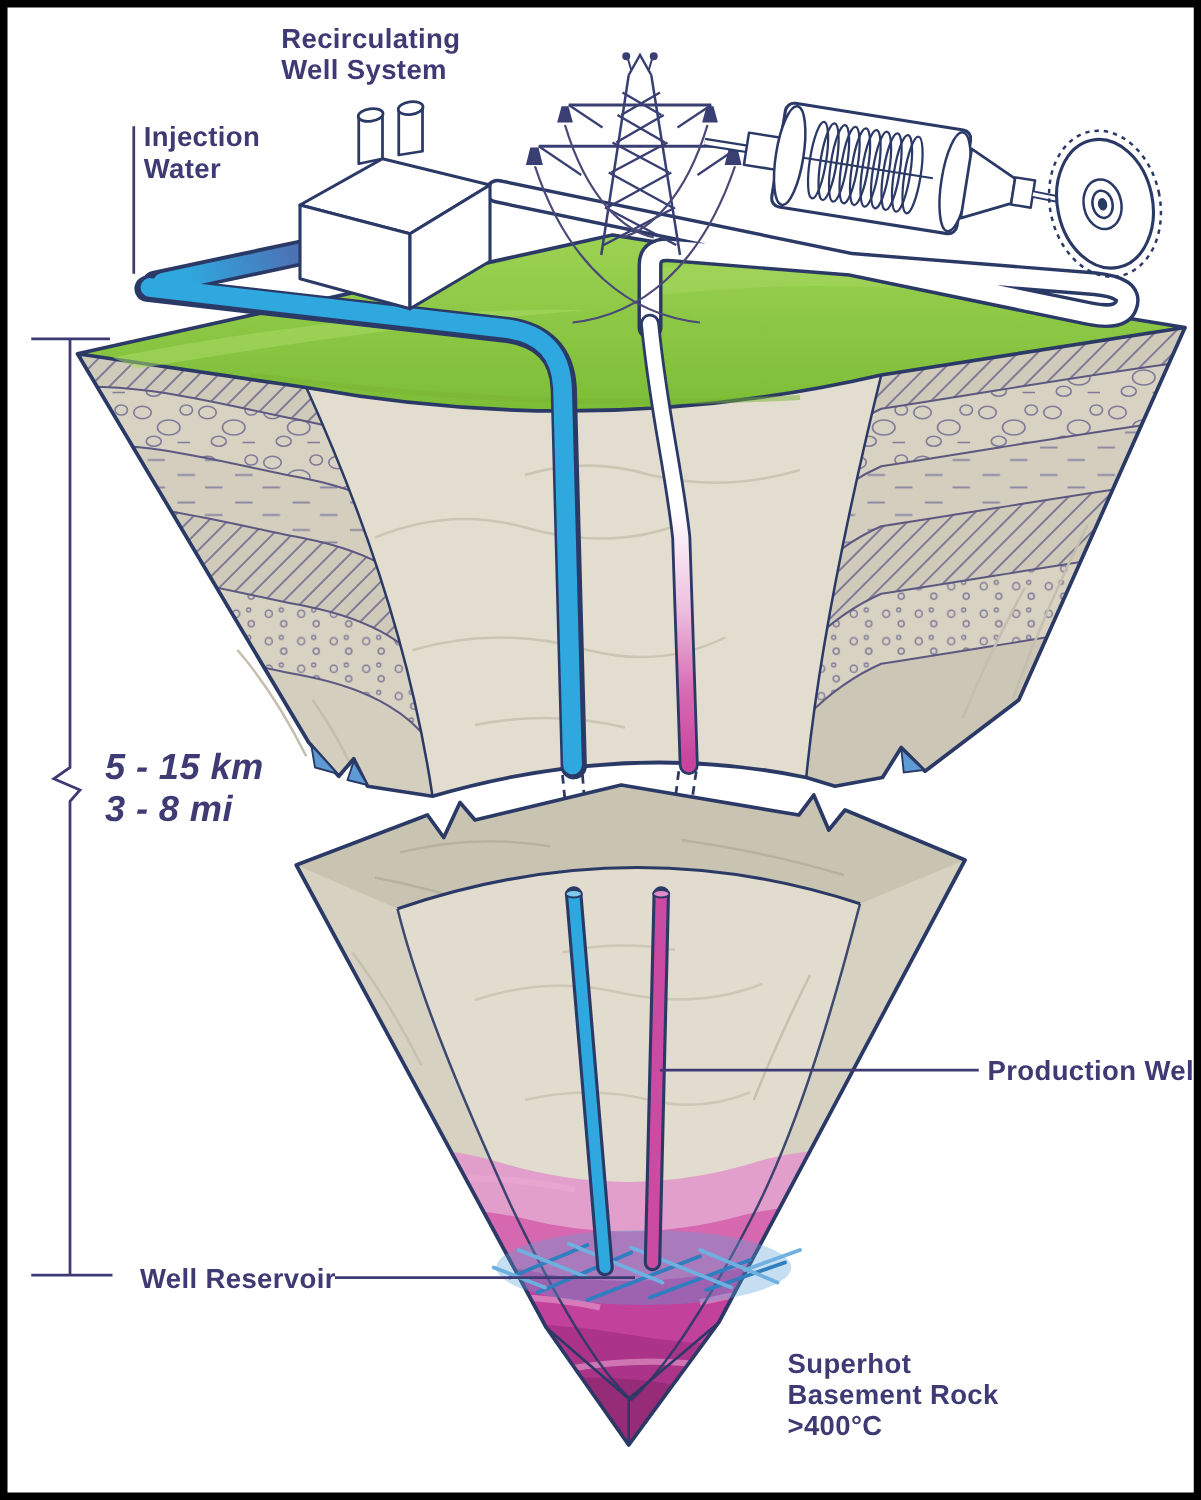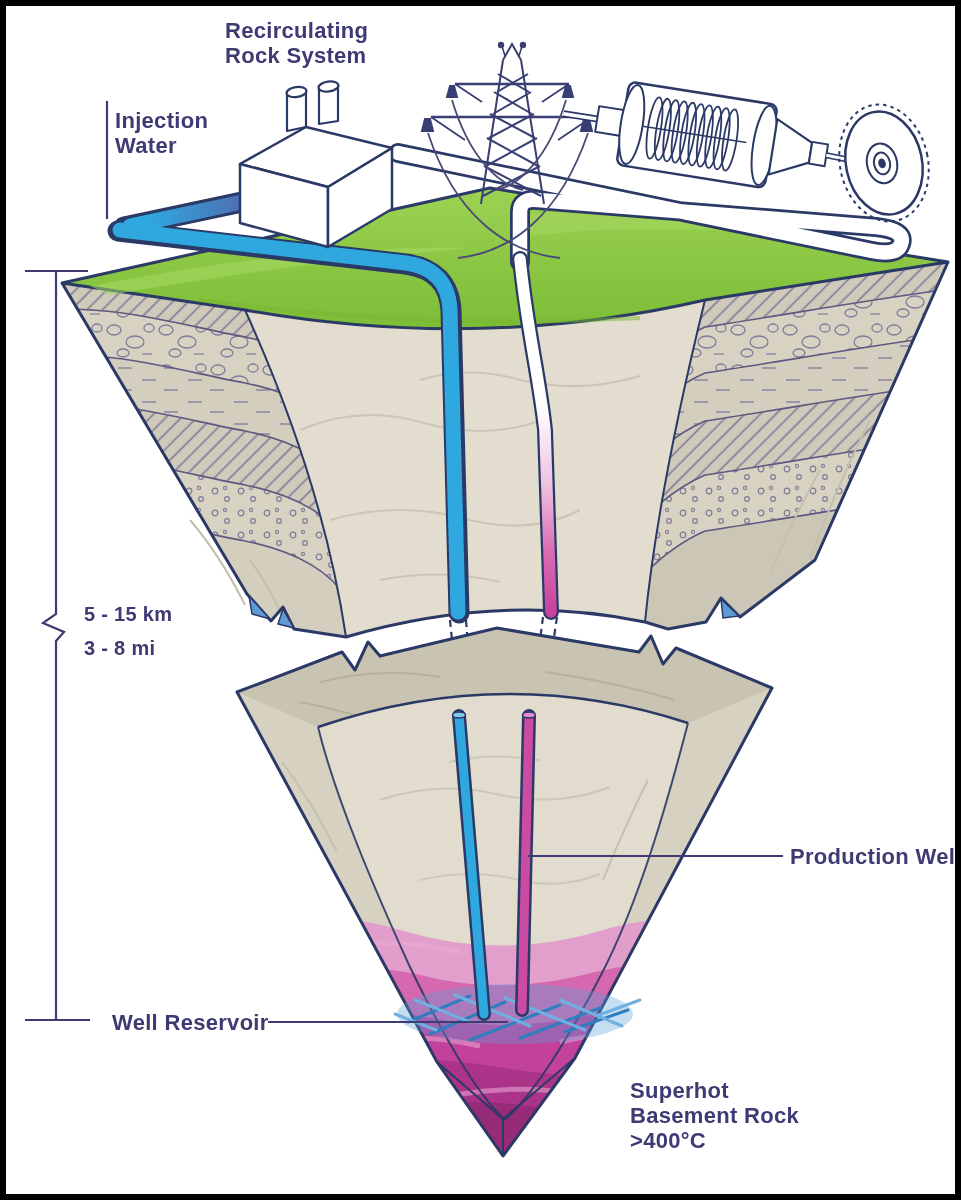--- a/index.html
+++ b/index.html
@@ -1,21 +1,21 @@
 <!DOCTYPE html>
 <html><head>
 <meta charset="utf-8">
 <style>
   html,body{margin:0;padding:0;background:#ffffff;}
   .frame{position:relative;width:961px;height:1200px;background:#ffffff;overflow:hidden;}
   .border-frame{position:absolute;inset:0;border:6px solid #000;pointer-events:none;z-index:50;}
   svg.scene{position:absolute;left:0;top:0;}
   .lbl{position:absolute;font-family:"Liberation Sans",sans-serif;font-weight:bold;font-size:22px;
        line-height:25px;color:#3E3A73;letter-spacing:.3px;white-space:nowrap;z-index:10;}
-  .lbl.big{font-size:20px;line-height:33px;}
+  .lbl.big{font-size:29px;line-height:33px;font-style:italic;}
 </style>
 </head>
 <body>
 
 <div class="frame">
 
 <svg class="scene" width="961" height="1200" viewBox="0 0 961 1200">
   <defs>
     <linearGradient id="grassGrad" x1="0" y1="0" x2="0" y2="1">
       <stop offset="0" stop-color="#9CD253"></stop>
@@ -311,24 +311,24 @@
 
   <g stroke="#3E3A73" stroke-width="2.2">
     <path d="M 107,101 L 107,219"></path>
     <path d="M 528,856 L 783,856"></path>
     <path d="M 268,1022 L 508,1022"></path>
   </g>
 </svg>
 
 <div class="lbl" style="left:225px;top:18px">
   <div>Recirculating</div>
-  <div>Rock System</div>
+  <div>Well System</div>
 </div>
 
-<div class="lbl" style="left:115px;top:108px">
+<div class="lbl" style="left:115px;top:97px">
   <div>Injection</div>
   <div>Water</div>
 </div>
 
 <div class="lbl big" style="left:84px;top:598px">5 - 15 km</div>
 <div class="lbl big" style="left:84px;top:632px">3 - 8 mi</div>
 
 <div class="lbl" style="left:790px;top:844px">Production Well</div>
 
 <div class="lbl" style="left:112px;top:1010px">Well Reservoir</div>

